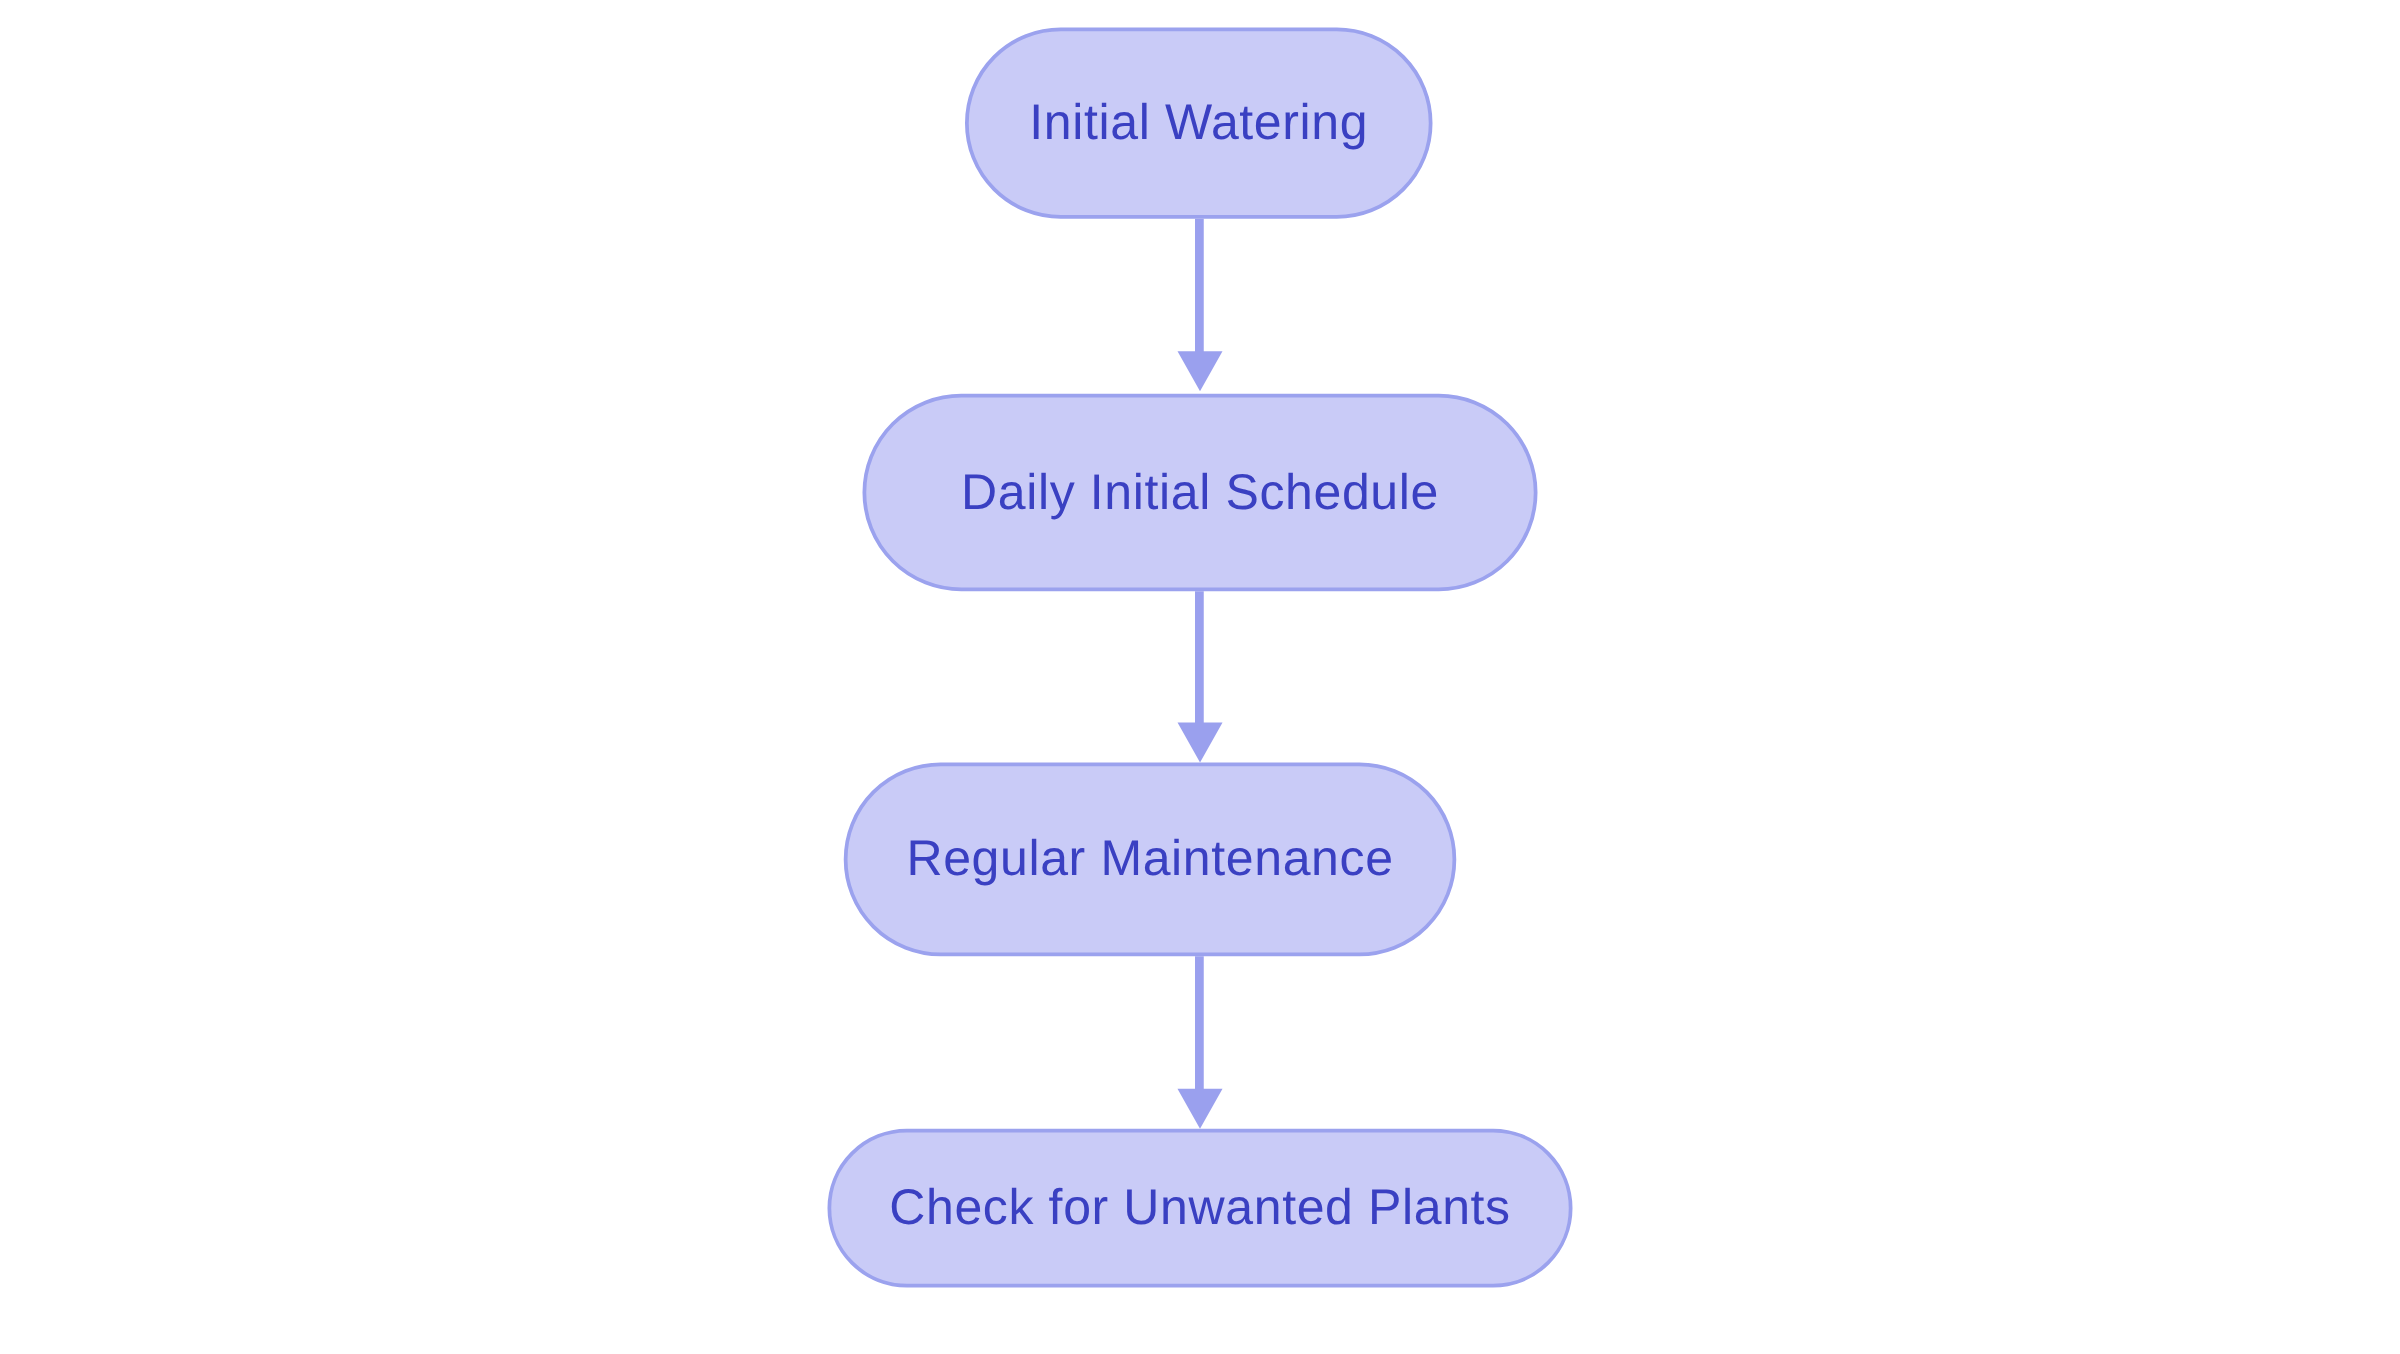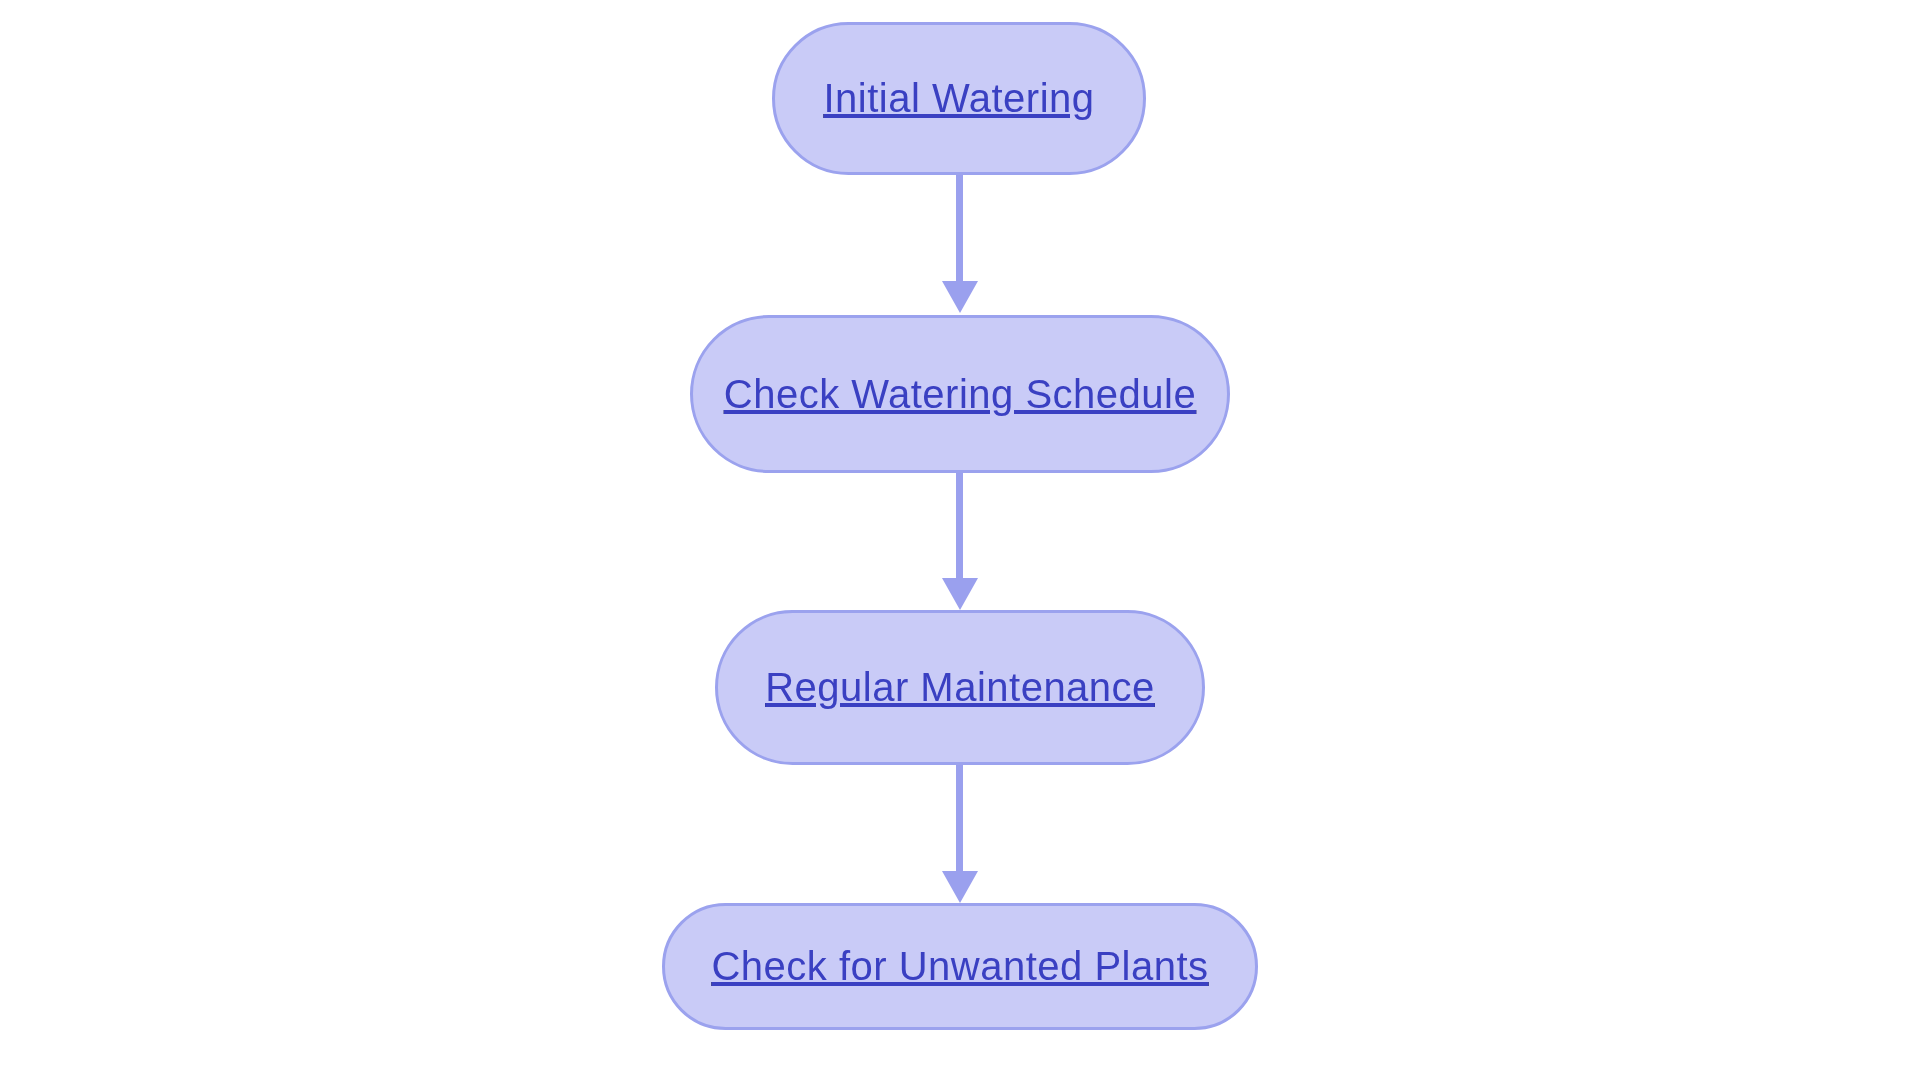--- a/index.html
+++ b/index.html
@@ -2,21 +2,21 @@
 <html style="--node-fill: #c9cbf7; --node-border: #9ba2ee; --node-text: #3a40c2; --arrow: #9aa0ee; --background: #ffffff;"><head>
 <meta charset="utf-8">
 <style>
   :root {
     --node-fill: #c9cbf7;
     --node-border: #9ba2ee;
     --node-text: #3a40c2;
     --arrow: #9aa0ee;
     --background: #ffffff;
   }
-  * { margin: 0; padding: 0; box-sizing: border-box; text-decoration: underline; }
+  * { margin: 0; padding: 0; box-sizing: border-box; }
   html, body { background: var(--background); }
   .canvas {
     position: relative;
     width: 1920px;
     height: 1083px;
     background: var(--background);
     overflow: hidden;
     font-family: "Liberation Sans", "DejaVu Sans", sans-serif;
   }
   .node {
@@ -30,21 +30,21 @@
   }
   .node .label {
     color: var(--node-text);
     font-size: 40px;
     font-weight: 400;
     letter-spacing: 0.5px;
     white-space: nowrap;
   }
   .node-1 { left: 772px; top: 22px;  width: 374px; height: 153px; }
   .node-2 { left: 690px; top: 315px; width: 540px; height: 158px; }
-  .node-3 { left: 715px; top: 610px; width: 490px; height: 155px; }
+  .node-3 { left: 675px; top: 610px; width: 490px; height: 155px; }
   .node-4 { left: 662px; top: 903px; width: 596px; height: 127px; }
 
   .arrow { position: absolute; left: 0; top: 0; }
   .arrow .stem {
     position: absolute;
     left: 956px;
     width: 7px;
     background: var(--arrow);
   }
   .arrow .head {
@@ -71,21 +71,21 @@
   <div class="node node-1">
     <span class="label">Initial Watering</span>
   </div>
 
   <div class="arrow arrow-1">
     <div class="stem"></div>
     <div class="head"></div>
   </div>
 
   <div class="node node-2">
-    <span class="label">Check Watering Schedule</span>
+    <span class="label">Daily Initial Schedule</span>
   </div>
 
   <div class="arrow arrow-2">
     <div class="stem"></div>
     <div class="head"></div>
   </div>
 
   <div class="node node-3">
     <span class="label">Regular Maintenance</span>
   </div>

